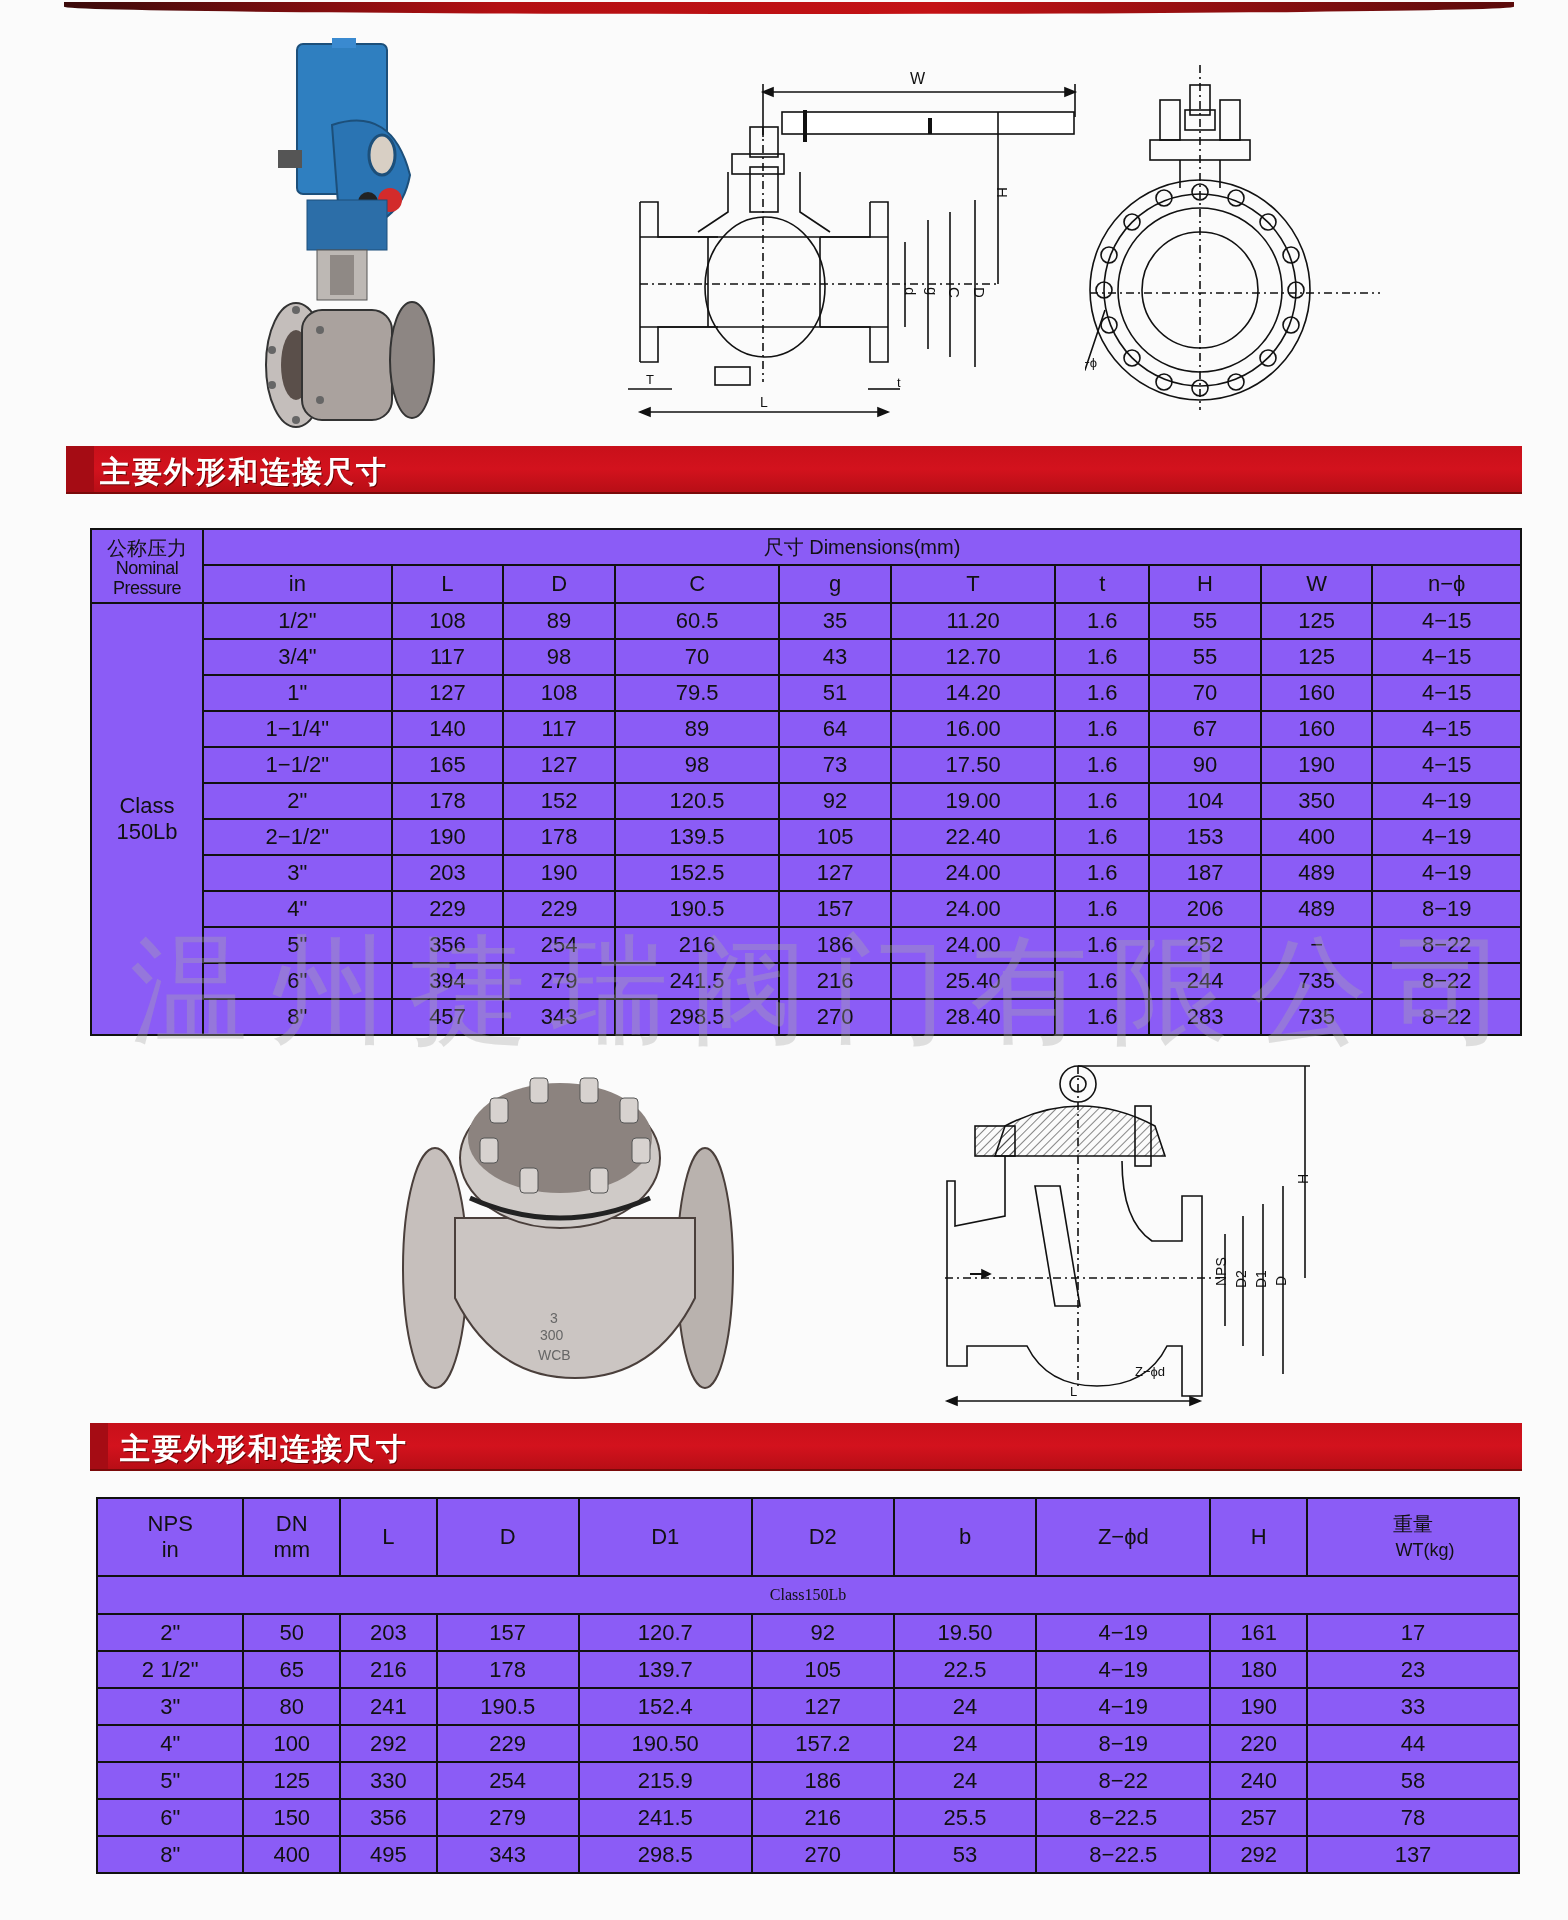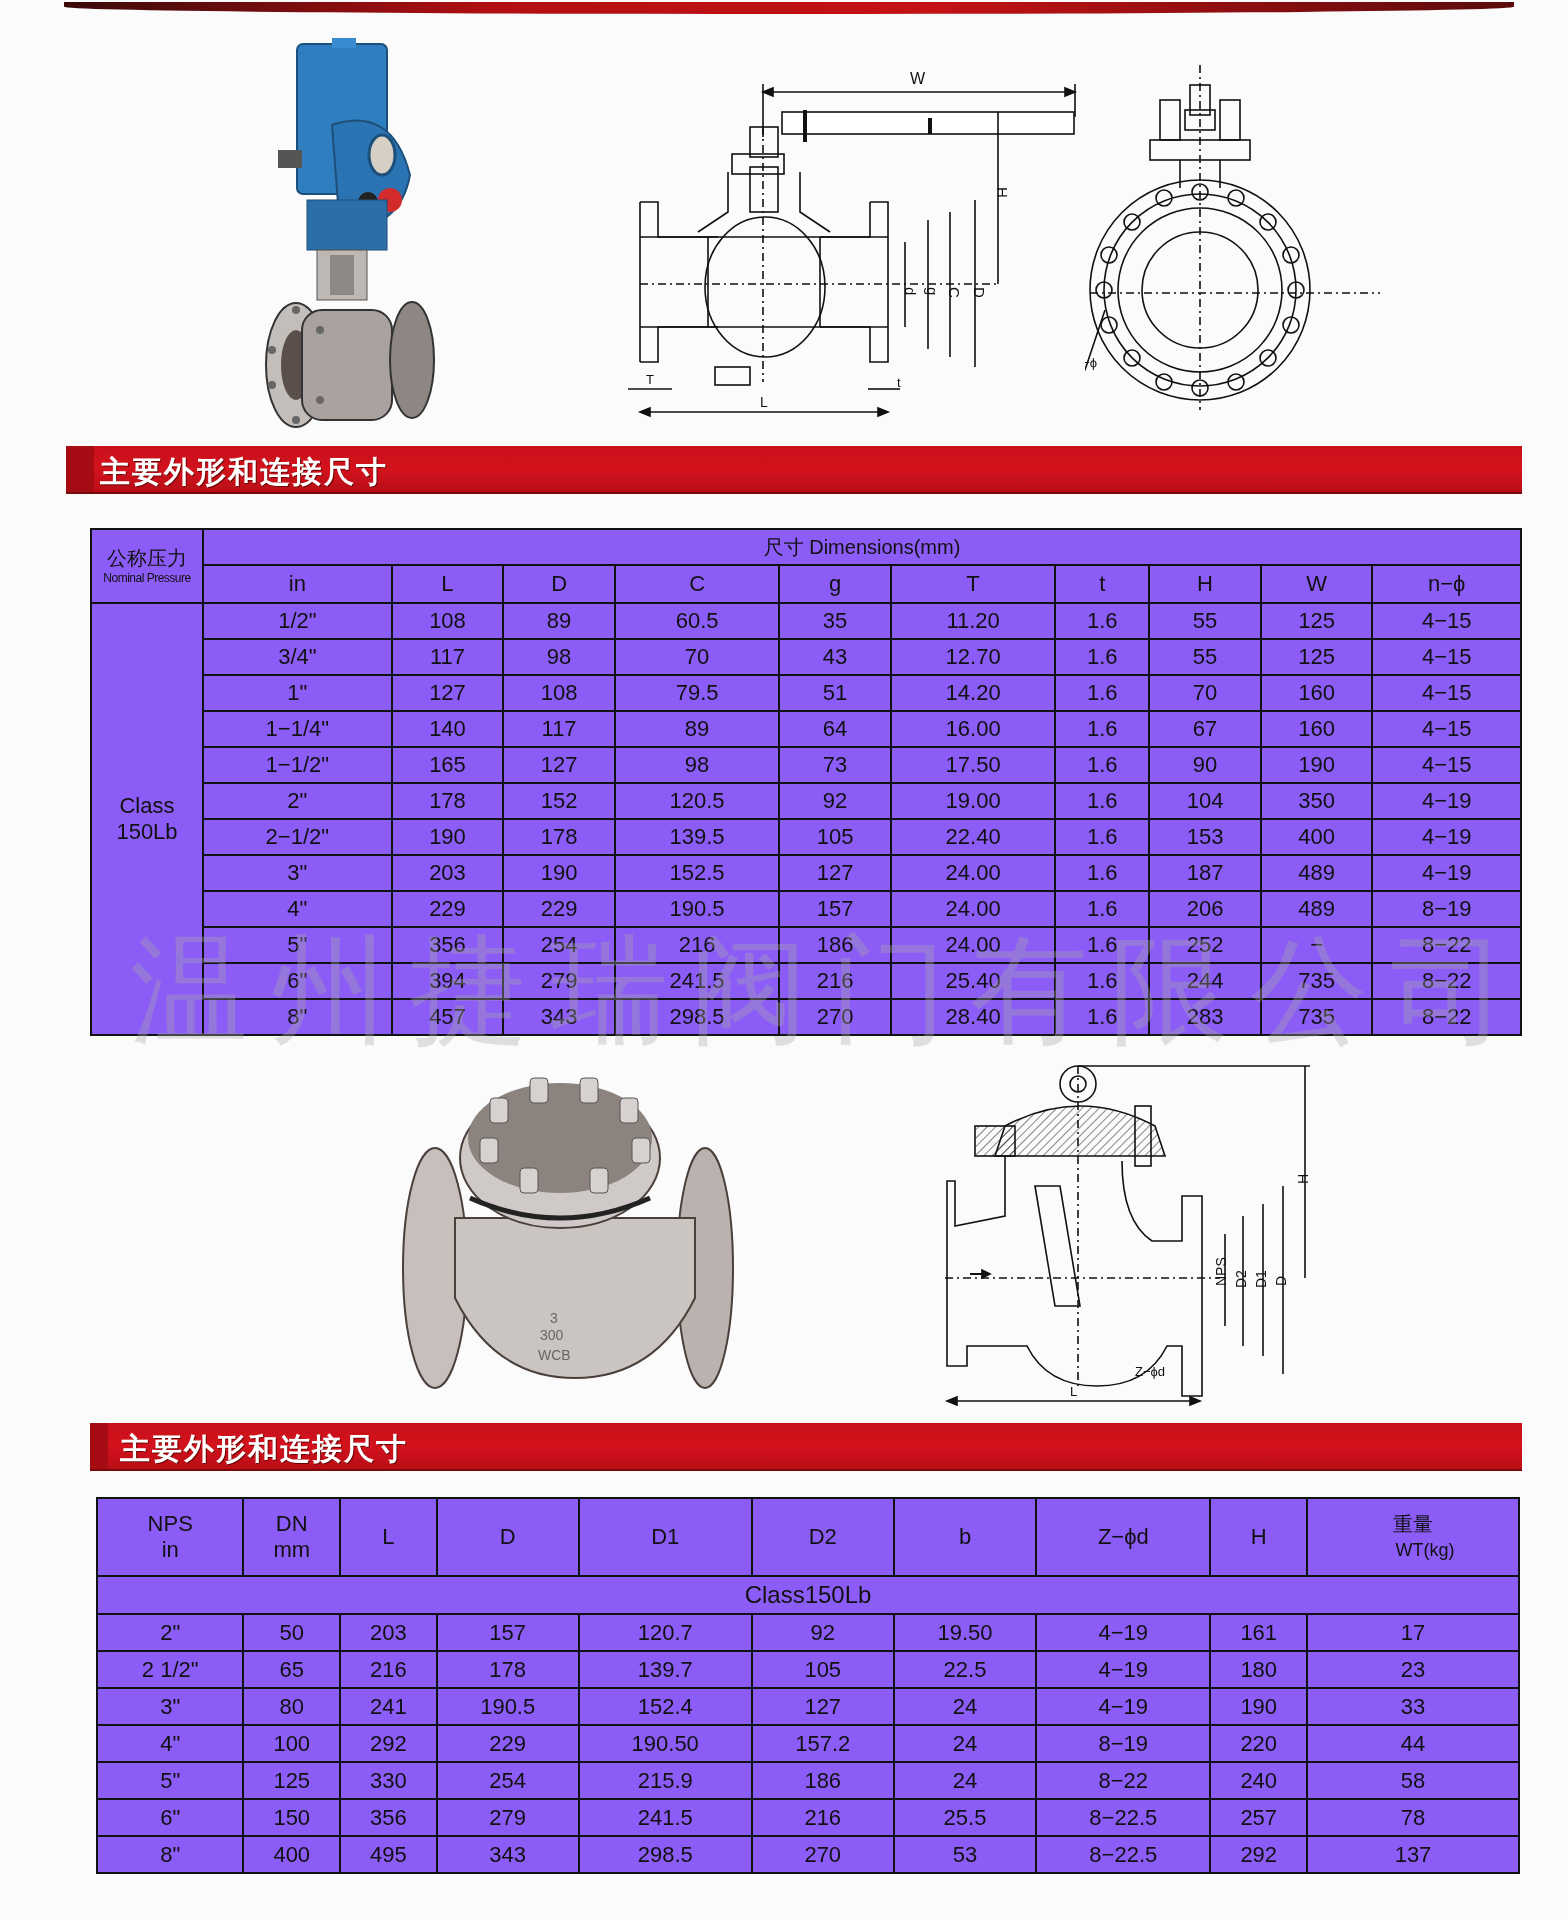--- a/index.html
+++ b/index.html
@@ -16,29 +16,29 @@
     letter-spacing: 2px; font-family: "DejaVu Sans", sans-serif; text-shadow: 1px 1px 0 #6a0000; }
   .banner .banner-shade { position: absolute; left: 0; top: 0; width: 28px; height: 100%; background: #a50c14; }
 
   table.spec { position: absolute; border-collapse: collapse; background: #8b5cf6; }
   table.spec td, table.spec th { border: 2px solid #111; text-align: center; vertical-align: middle;
     font-weight: normal; font-size: 22px; color: #111; }
 
   #t1 { left: 90px; top: 528px; width: 1432px; }
   #t1 td { height: 36px; }
   #t1 .np-head { width: 112px; font-size: 20px; line-height: 20px; padding-top: 4px; }
-  #t1 .np-head .np-en { font-size: 12px; letter-spacing: -0.5px; display: block; }
+  #t1 .np-head .np-en { font-size: 18px; letter-spacing: -0.5px; display: block; }
   #t1 .dim-head { height: 36px; font-size: 20px; }
   #t1 .col-head { height: 38px; font-size: 22px; }
   #t1 .class-cell { font-size: 22px; line-height: 26px; }
 
   #t2 { left: 96px; top: 1497px; width: 1424px; }
   #t2 td { height: 37px; }
   #t2 .col-head { height: 78px; font-size: 22px; line-height: 26px; }
-  #t2 .class-row td { height: 38px; font-size: 24px; }
+  #t2 .class-row td { height: 38px; font-size: 16px; font-family: Liberation Serif, serif; }
   #t2 .wt-cn { font-weight: normal; font-size: 20px; display: block; }
   #t2 .wt-en { font-size: 18px; display: block; padding-left: 24px; }
 
   .watermark { position: absolute; left: 130px; top: 912px; width: 1320px; font-size: 118px;
     color: rgba(170,170,170,0.35); letter-spacing: 22px; white-space: nowrap; pointer-events: none;
     font-family: "DejaVu Sans", sans-serif; }
 
   .figure { position: absolute; }
   svg text { font-family: "Liberation Sans", sans-serif; }
 </style>

